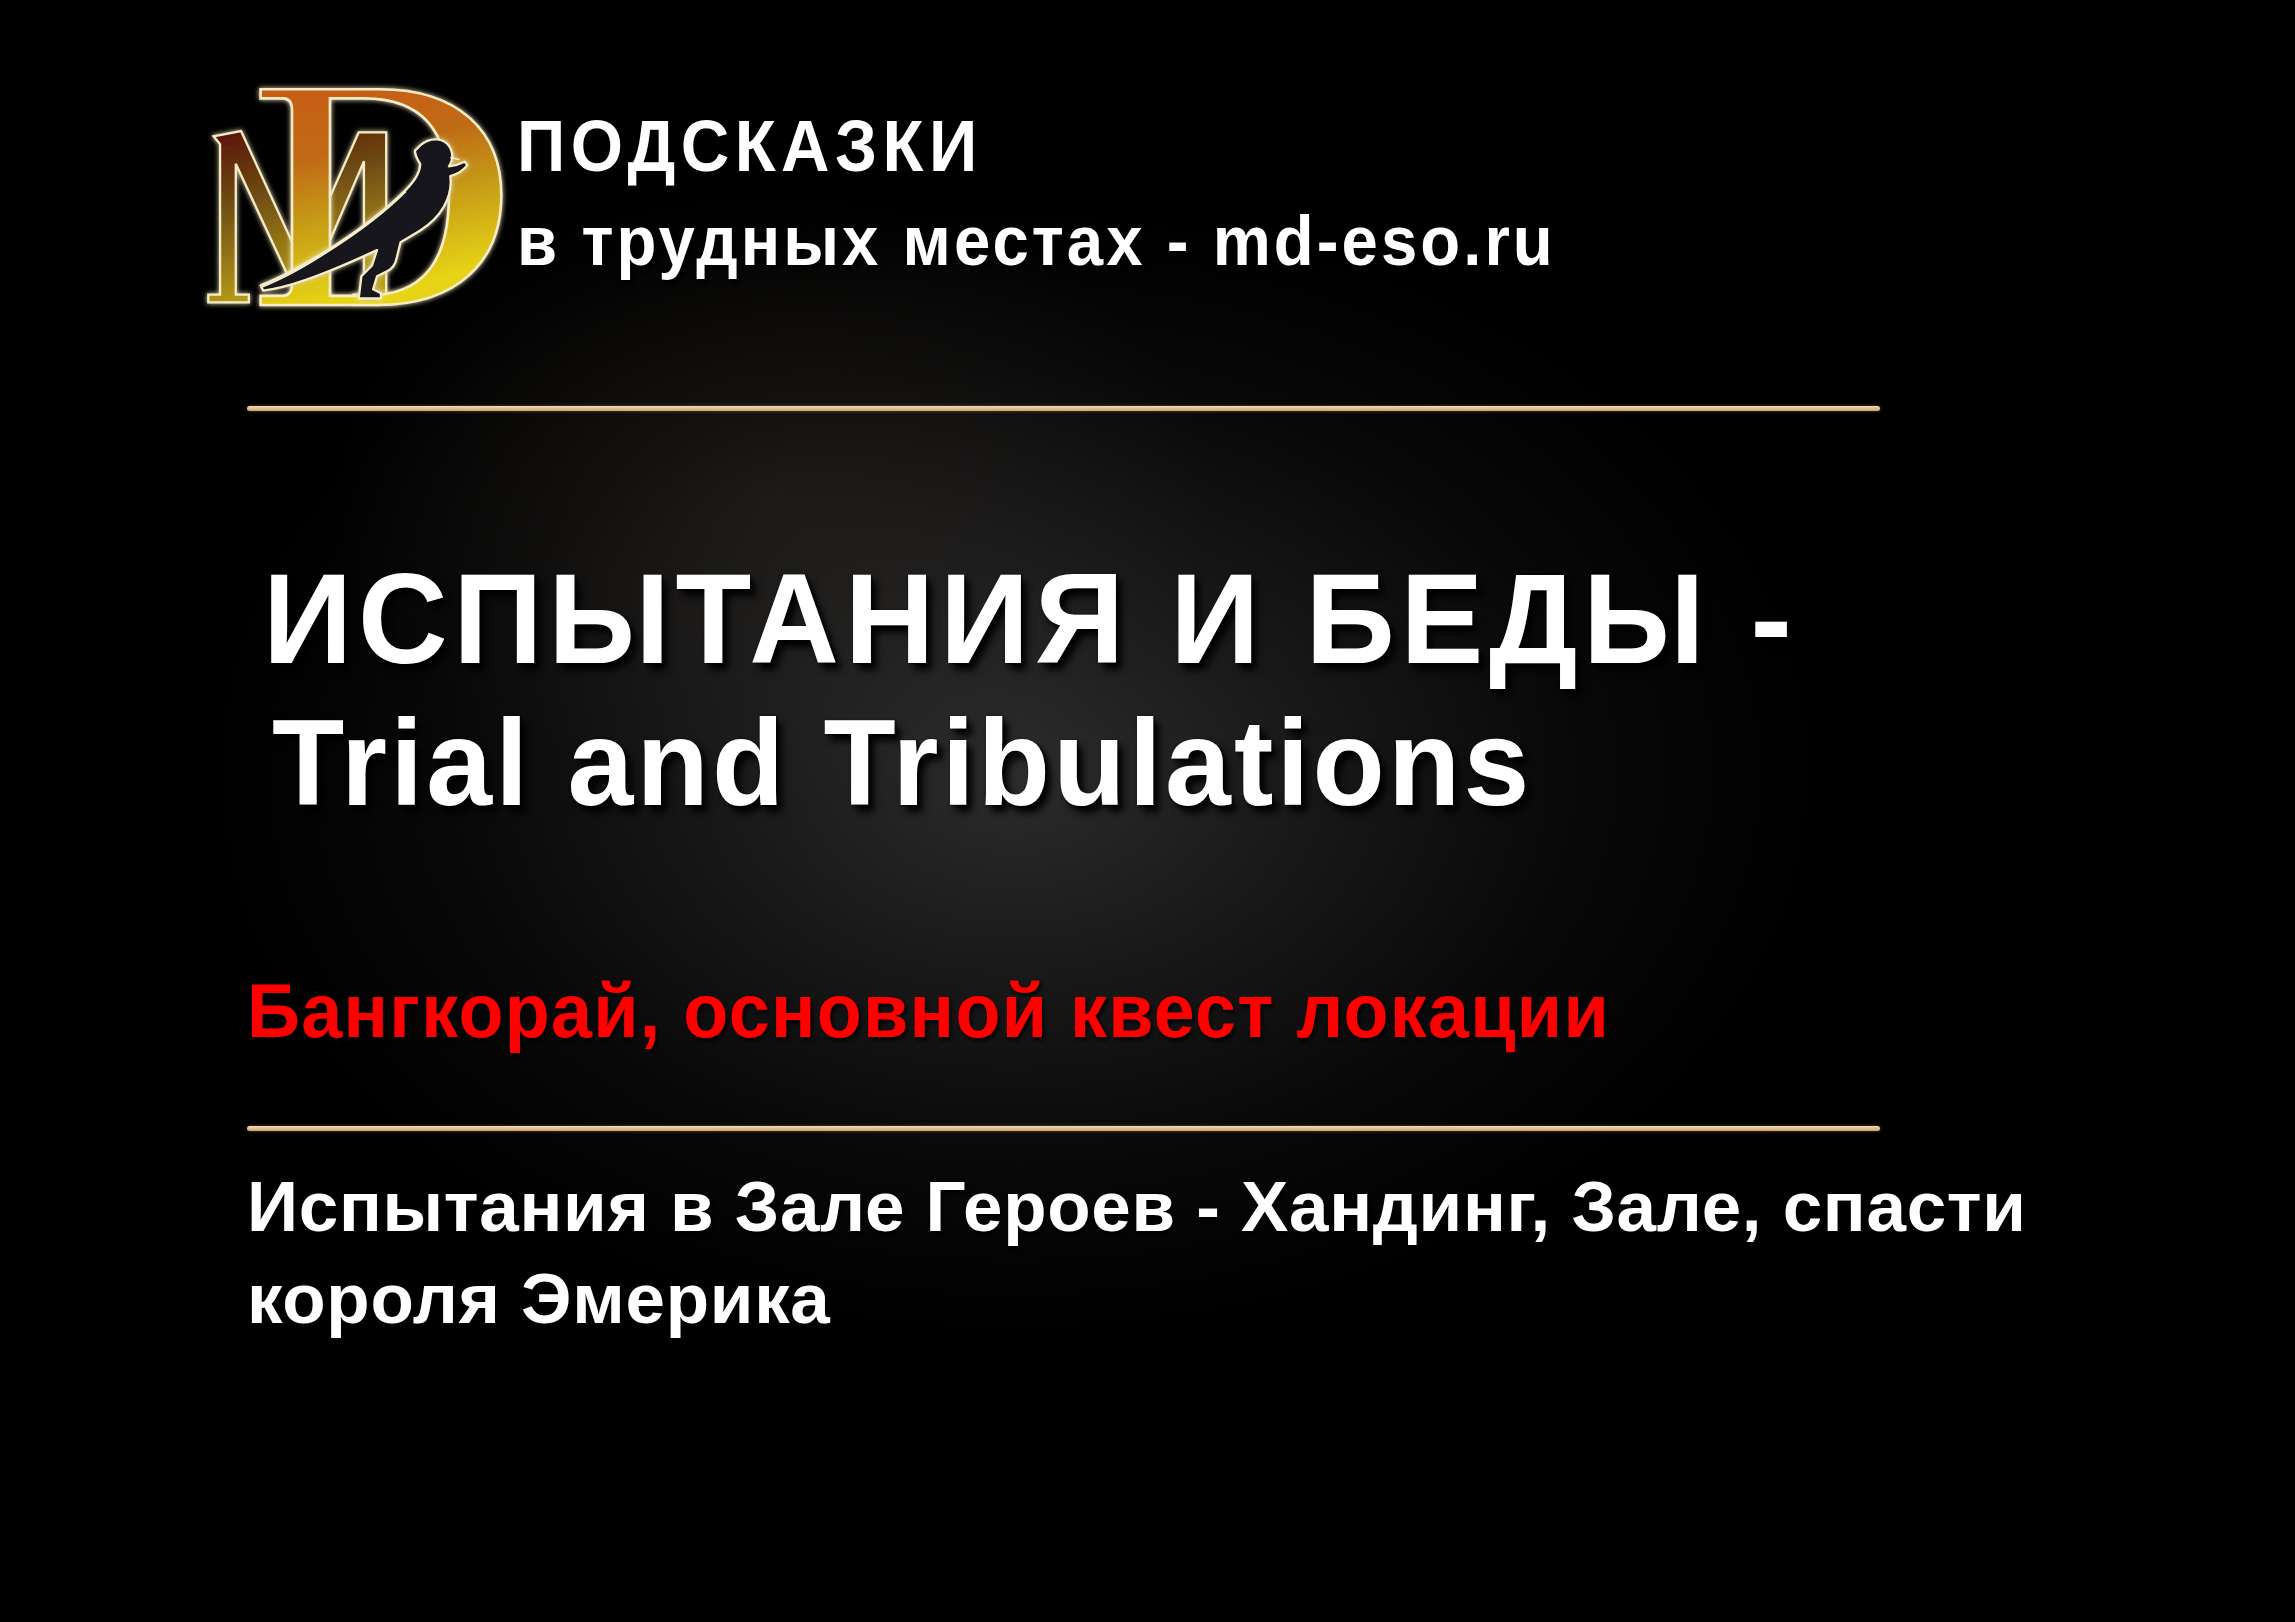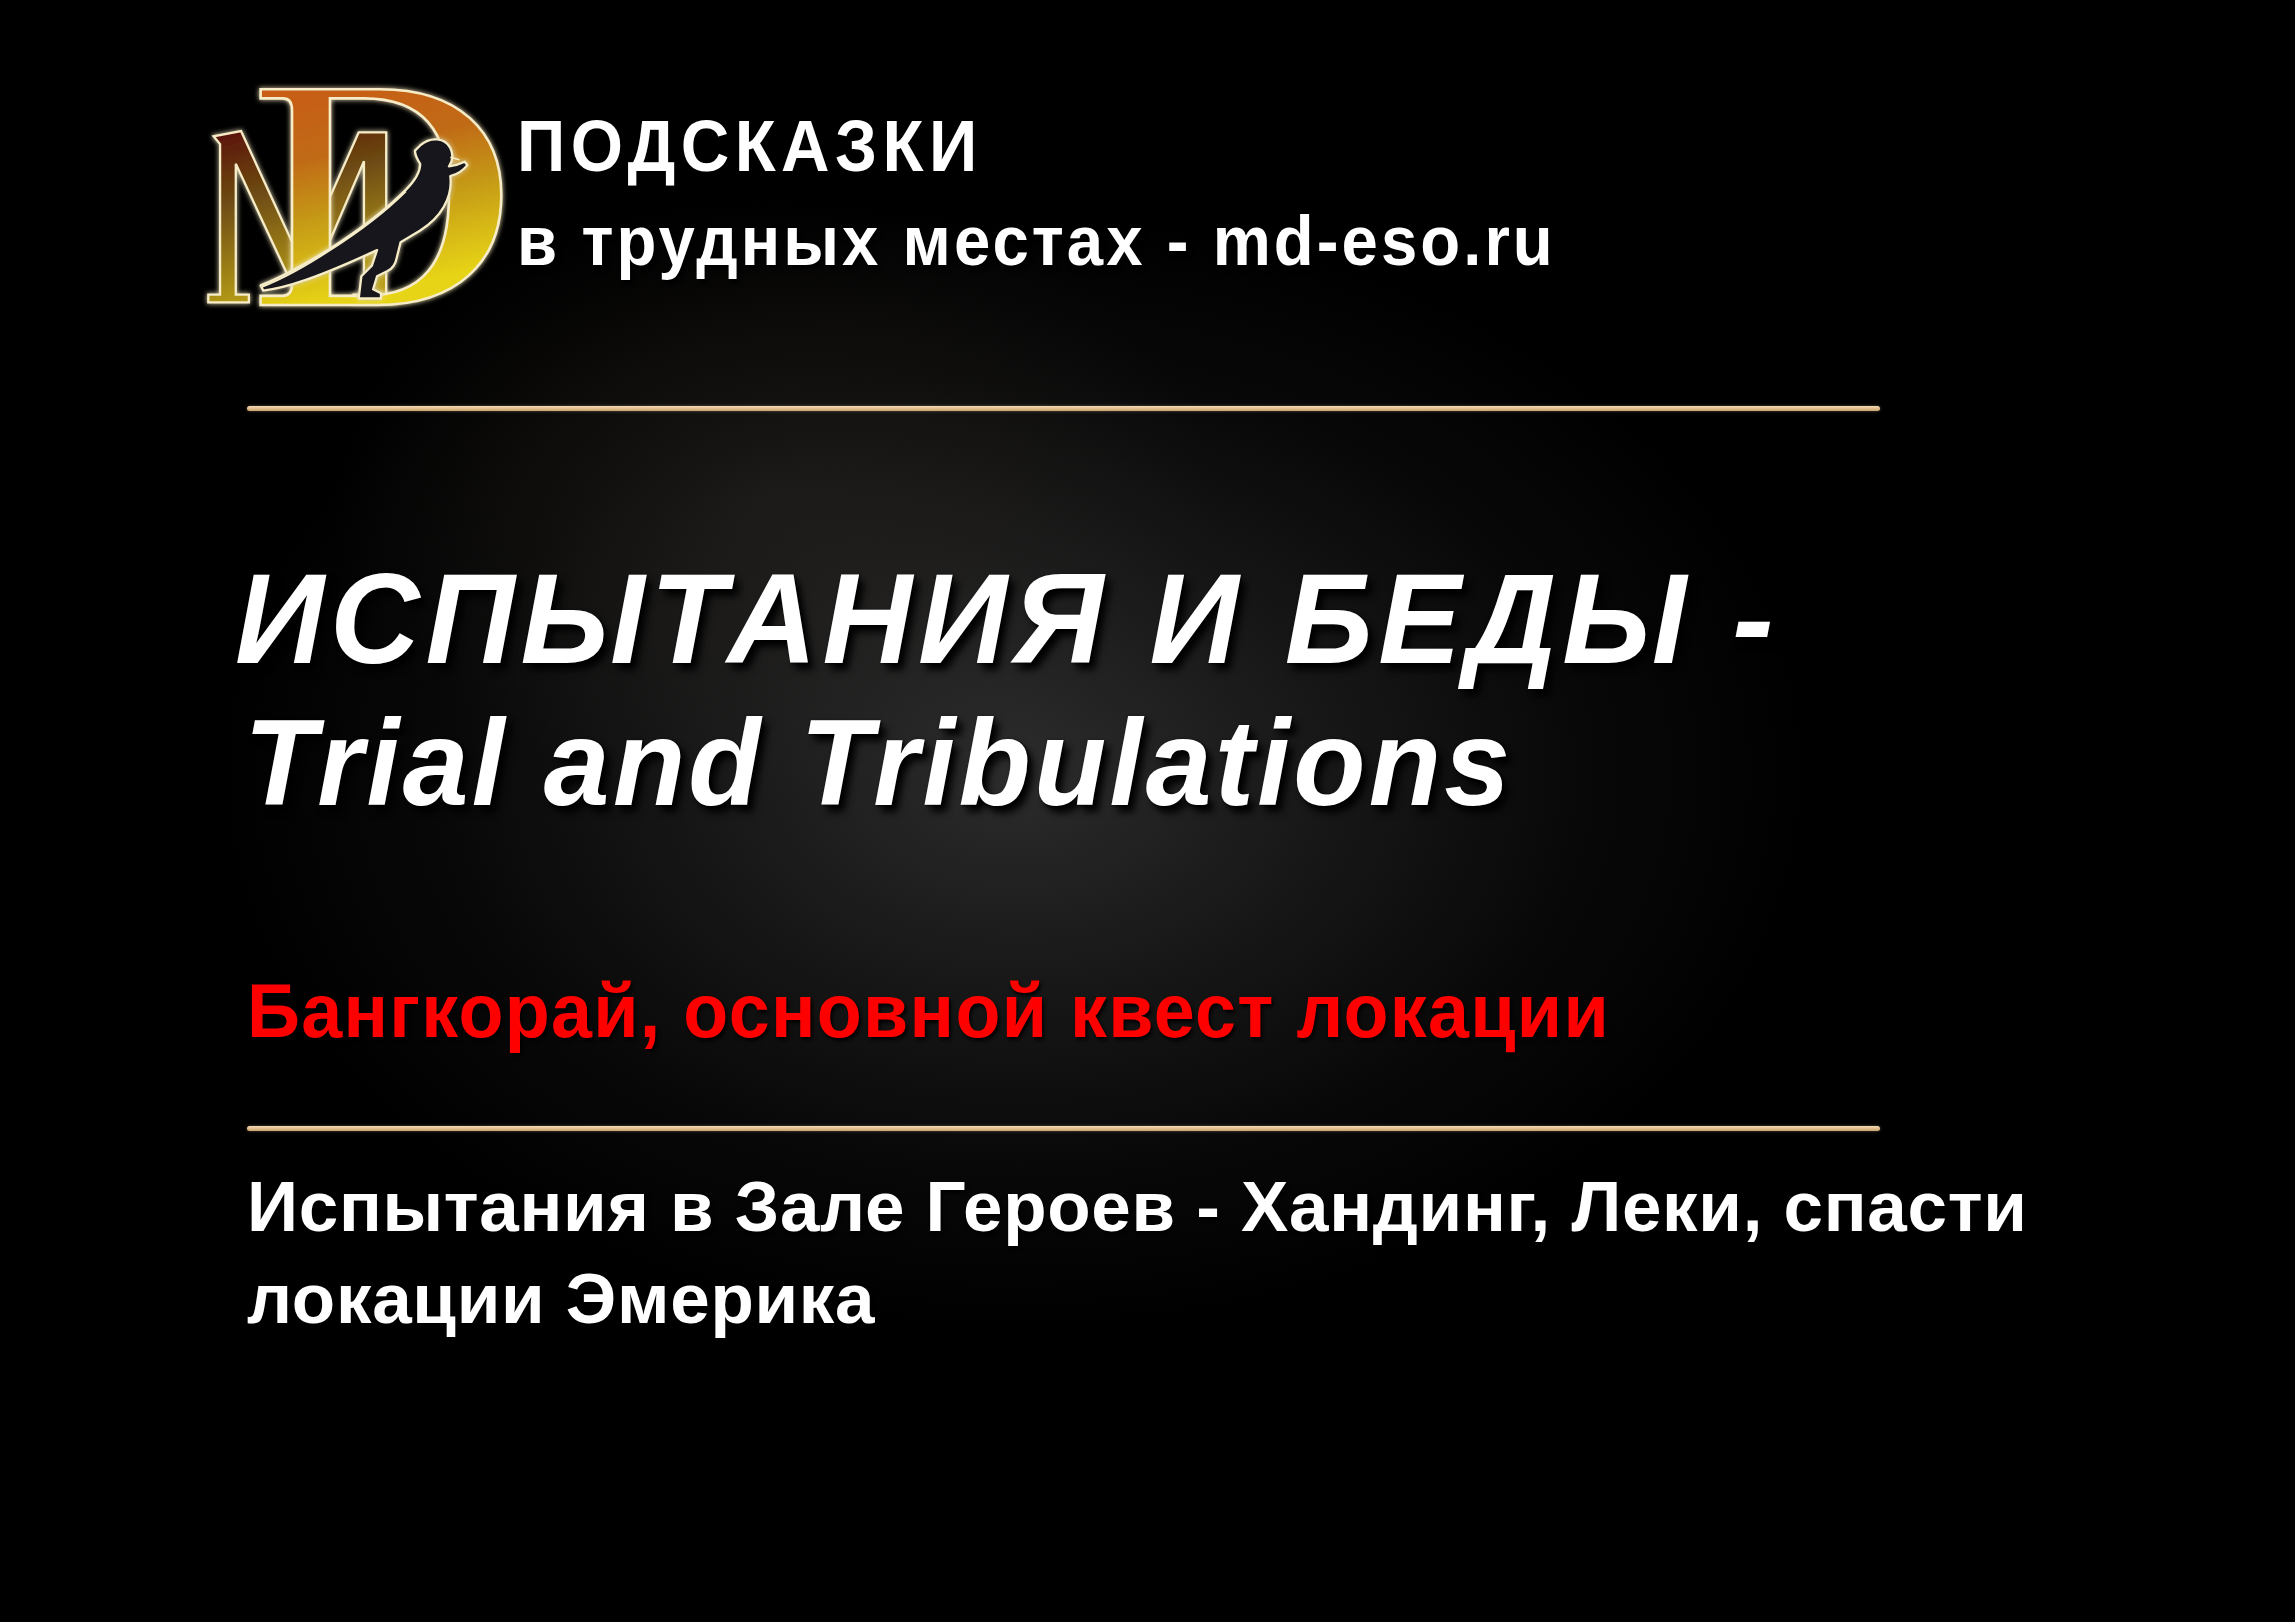--- a/index.html
+++ b/index.html
@@ -93,24 +93,23 @@
     background: linear-gradient(to bottom, #f3dcb7 0%, #e5c291 45%, #caa271 100%);
     border-radius: 2.6px;
     box-shadow: 0 0 3.3px rgba(240,215,175,0.35);
   }
   .divider-top    { left: 247px; top: 406px;  width: 1633px; }
   .divider-middle { left: 247px; top: 1126px; width: 1633px; }
 
   
   .title-block {
     position: absolute;
-    left: 235px;
+    left: 263px;
     top: 550px;
     width: 1898px;
-    font-style: italic;
   }
   .title-ru, .title-en {
     color: #ffffff;
     font-family: "Liberation Sans Narrow", "Liberation Sans", sans-serif;
     font-weight: bold;
     white-space: nowrap;
     text-shadow: 5.9px 6.5px 7.9px rgba(0,0,0,0.95), 1.3px 1.3px 3.3px rgba(0,0,0,0.9);
   }
   .title-ru {
     font-size: 128px;
@@ -233,16 +232,16 @@
 
   <div class="title-block">
     <div class="title-ru">ИСПЫТАНИЯ И БЕДЫ -</div>
     <div class="title-en">Trial and Tribulations</div>
   </div>
 
   <div class="subtitle-red">Бангкорай, основной квест локации</div>
 
   <div class="divider divider-middle"></div>
 
-  <div class="description">Испытания в Зале Героев - Хандинг, Леки, спасти локации Эмерика</div>
+  <div class="description">Испытания в Зале Героев - Хандинг, Зале, спасти короля Эмерика</div>
 
 </div>
 
 
 </body></html>

